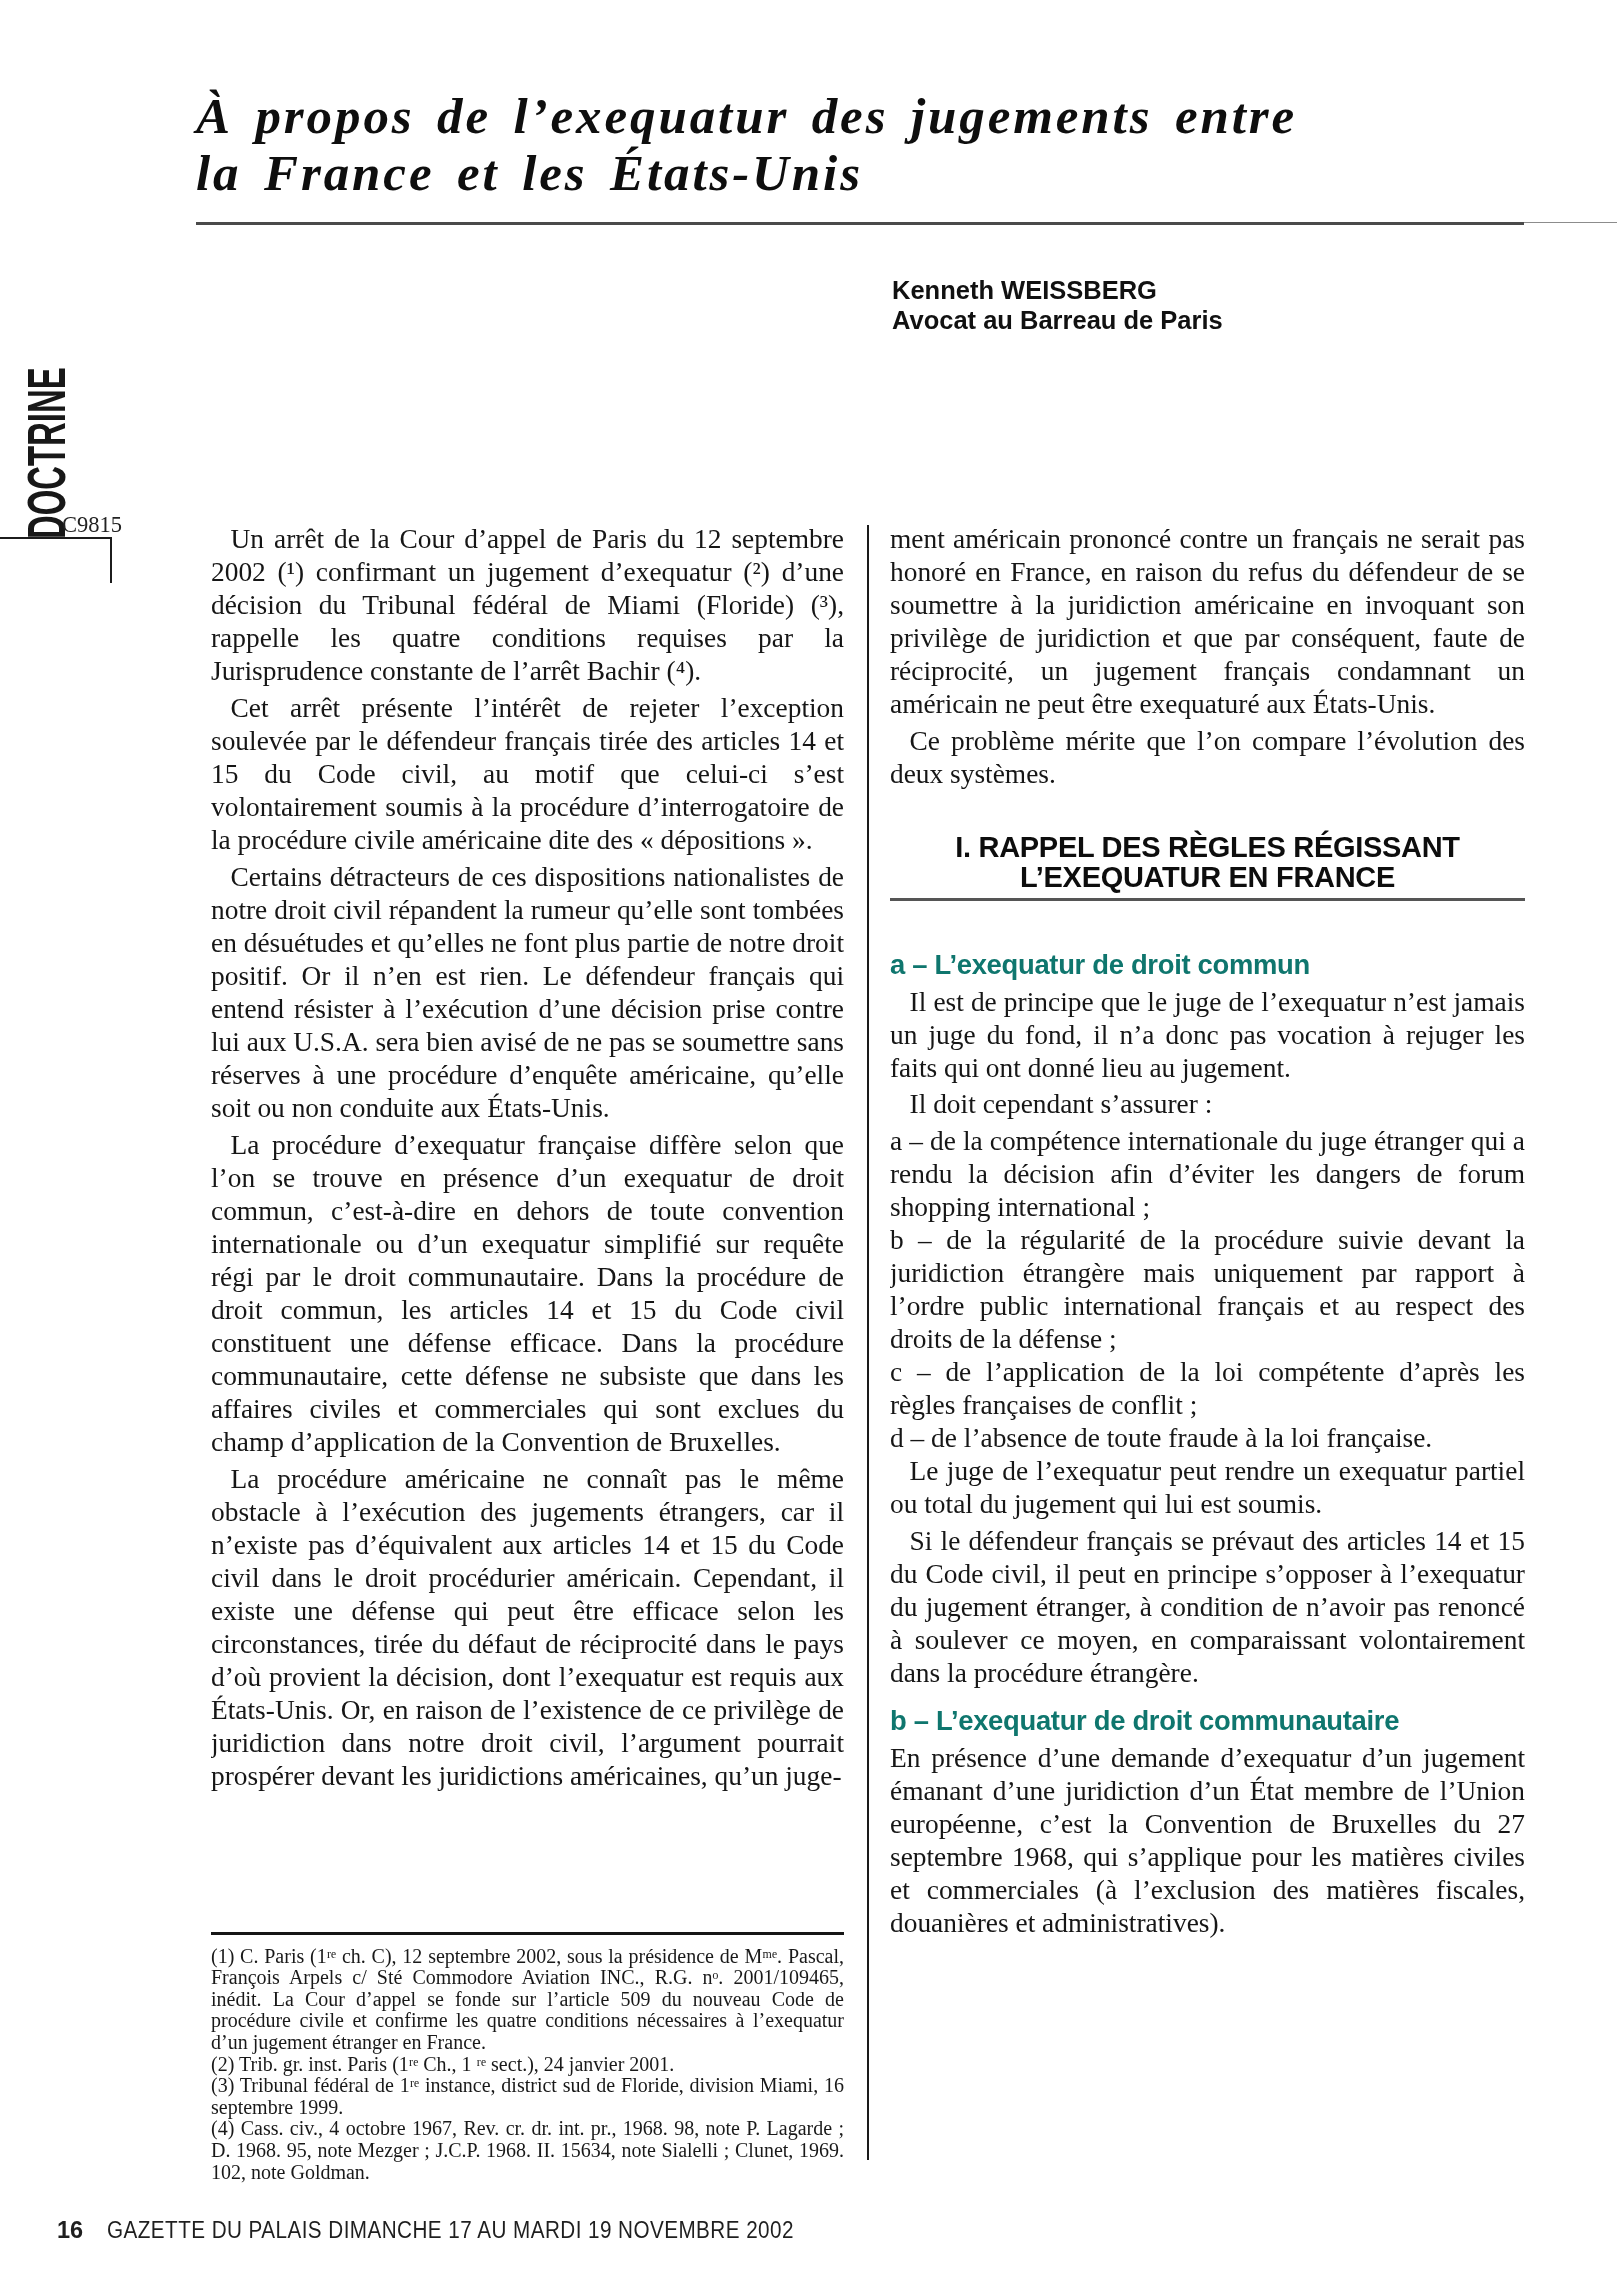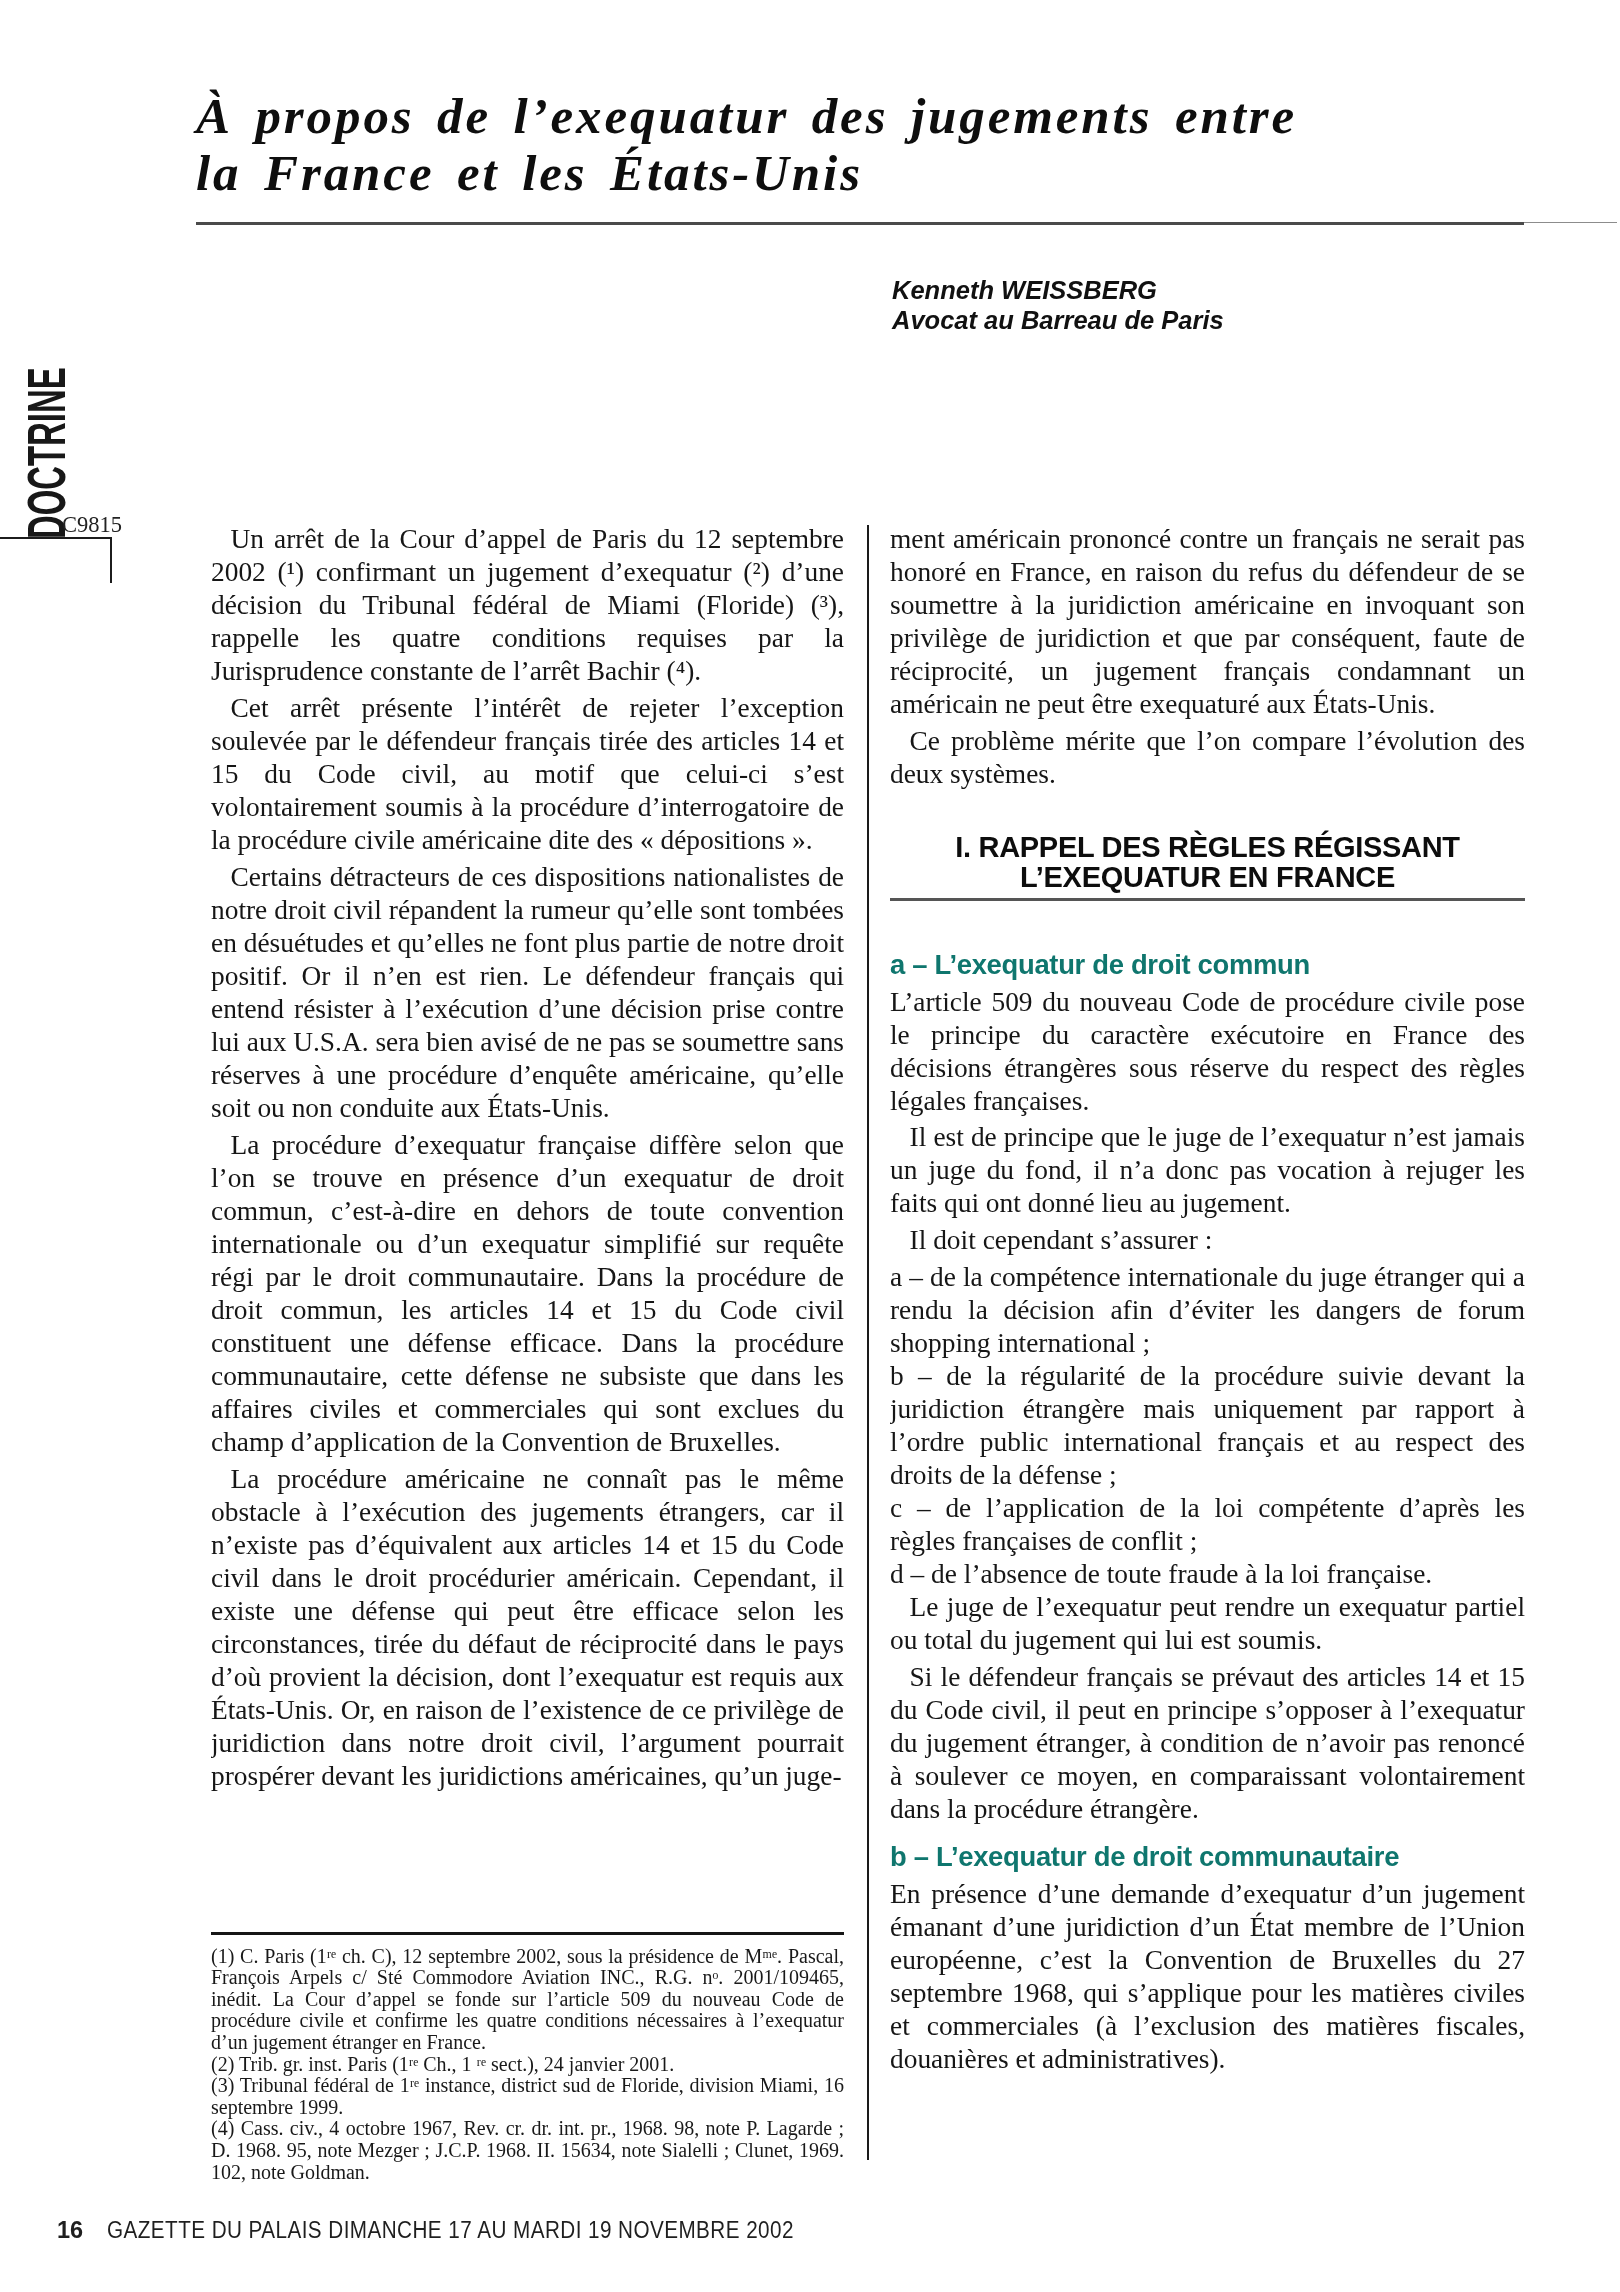--- a/index.html
+++ b/index.html
@@ -65,21 +65,20 @@
   
   .author{
     position:absolute;
     left:892px;
     top:275px;
     font-family:"Liberation Sans","DejaVu Sans",sans-serif;
     font-weight:bold;
     font-size:25.5px;
     line-height:30px;
     color:#111;
-    font-style:italic;
   }
 
   
   .col{
     position:absolute;
     top:523px;
     text-align:justify;
     font-size:27.4px;
     line-height:33px;
     color:#161616;
@@ -192,21 +191,20 @@
     <p class="body-p">ment américain prononcé contre un français ne serait pas honoré en France, en raison du refus du défendeur de se soumettre à la juridiction américaine en invoquant son privilège de juridiction et que par conséquent, faute de réciprocité, un jugement français condamnant un américain ne peut être exequaturé aux États-Unis.</p>
     <p class="body-p indent">Ce problème mérite que l’on compare l’évolution des deux systèmes.</p>
 
     <h2 class="sec-heading">
       <span class="hl">I. RAPPEL DES RÈGLES RÉGISSANT</span>
       <span class="hl">L’EXEQUATUR EN FRANCE</span>
     </h2>
     <div class="heading-rule"></div>
 
     <h3 class="sub-heading">a – L’exequatur de droit commun</h3>
-    <p class="body-p">L’article 509 du nouveau Code de procédure civile pose le principe du caractère exécutoire en France des décisions étrangères sous réserve du respect des règles légales françaises.</p>
     <p class="body-p indent">Il est de principe que le juge de l’exequatur n’est jamais un juge du fond, il n’a donc pas vocation à rejuger les faits qui ont donné lieu au jugement.</p>
     <p class="body-p indent">Il doit cependant s’assurer :</p>
     <p class="body-p cond">a – de la compétence internationale du juge étranger qui a rendu la décision afin d’éviter les dangers de forum shopping international ;</p>
     <p class="body-p cond">b – de la régularité de la procédure suivie devant la juridiction étrangère mais uniquement par rapport à l’ordre public international français et au respect des droits de la défense ;</p>
     <p class="body-p cond">c – de l’application de la loi compétente d’après les règles françaises de conflit ;</p>
     <p class="body-p cond">d – de l’absence de toute fraude à la loi française.</p>
     <p class="body-p indent">Le juge de l’exequatur peut rendre un exequatur partiel ou total du jugement qui lui est soumis.</p>
     <p class="body-p indent">Si le défendeur français se prévaut des articles 14 et 15 du Code civil, il peut en principe s’opposer à l’exequatur du jugement étranger, à condition de n’avoir pas renoncé à soulever ce moyen, en comparaissant volontairement dans la procédure étrangère.</p>
 
     <h3 class="sub-heading sub-b">b – L’exequatur de droit communautaire</h3>

